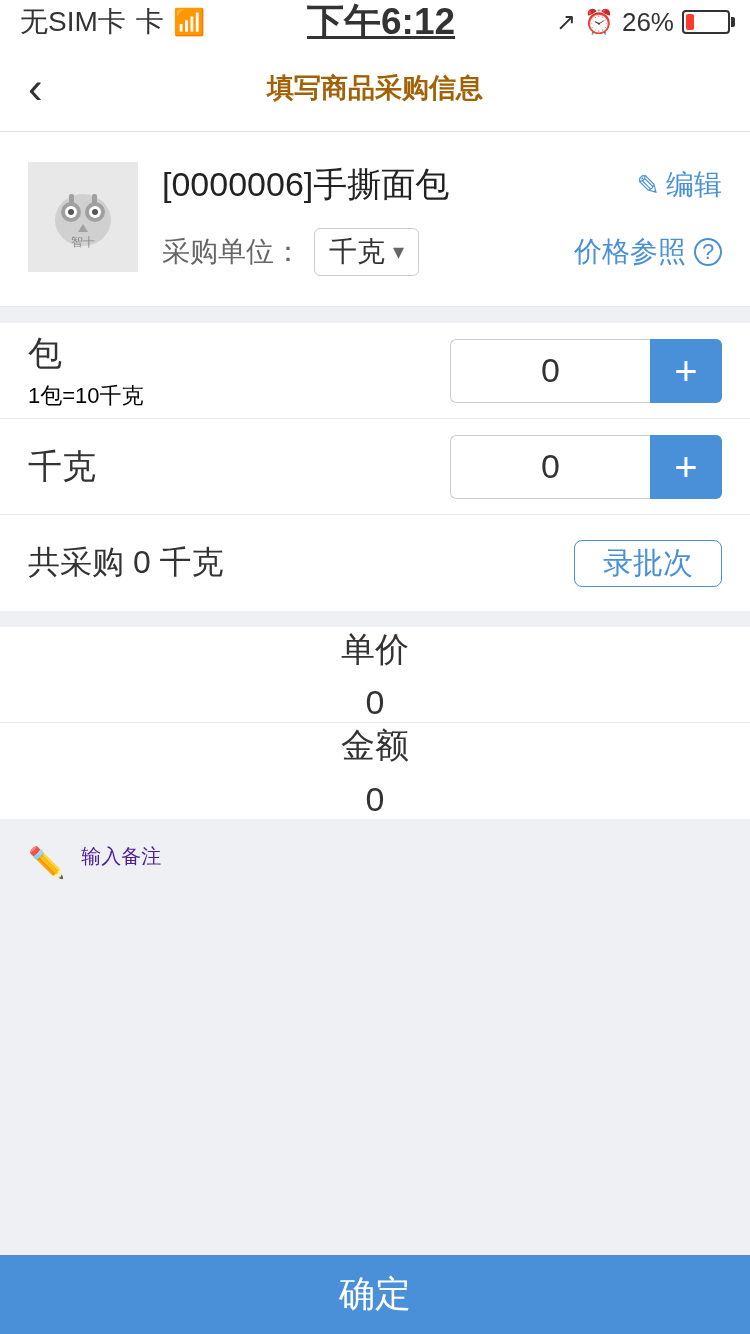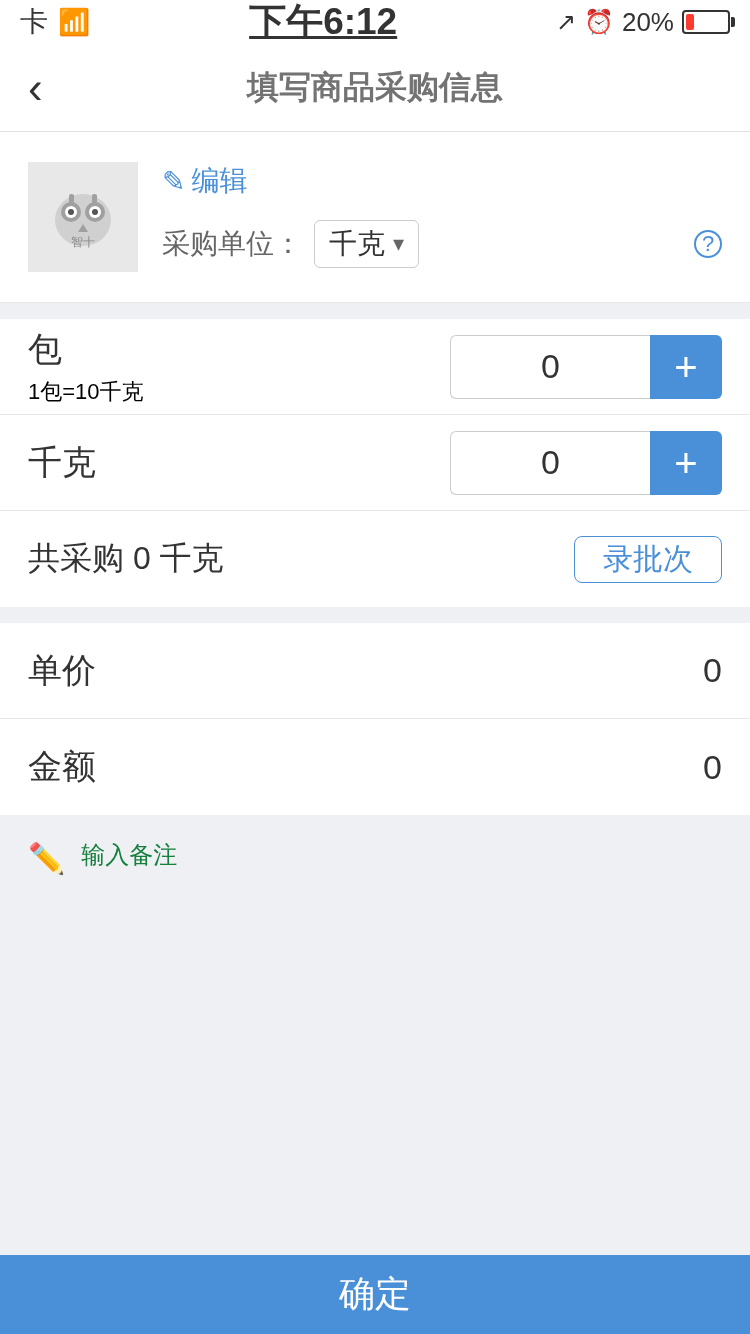--- a/index.html
+++ b/index.html
@@ -65,23 +65,23 @@
     }
     .nav-back {
       position: absolute;
       left: 28px;
       font-size: 44px;
       color: #333;
       cursor: pointer;
       line-height: 1;
     }
     .nav-title {
-      font-size: 32px;
+      font-size: 27px;
       font-weight: 600;
-      color: #737373;
+      color: #a16207;
     }
 
     
     .product-card {
       background: #fff;
       margin-top: 0;
       padding: 30px 28px;
       display: flex;
       align-items: flex-start;
       gap: 24px;
@@ -257,20 +257,21 @@
       background: #fff;
       margin-top: 0;
     }
     .info-row {
       display: flex;
       align-items: center;
       justify-content: space-between;
       padding: 0 28px;
       height: 96px;
       border-bottom: 1px solid #e8e8e8;
+      flex-direction: column;
     }
     .info-row:last-child { border-bottom: none; }
     .info-label {
       font-size: 34px;
       color: #333;
     }
     .info-value {
       font-size: 34px;
       color: #333;
     }
@@ -279,22 +280,22 @@
     .note-section {
       background: #eef0f3;
       padding: 24px 28px;
       min-height: 160px;
       display: flex;
       align-items: flex-start;
       gap: 16px;
     }
     .pencil-icon { color: #999; font-size: 30px; margin-top: 2px; }
     .note-placeholder {
-      font-size: 24px;
-      color: #15803d;
+      font-size: 20px;
+      color: #4c1d95;
     }
 
     
     .confirm-bar {
       position: fixed;
       bottom: 0;
       left: 0;
       width: 750px;
       height: 79px;
       background: #4a90d9;
@@ -314,28 +315,29 @@
     
     .content-wrapper {
       padding-bottom: 100px;
     }
   </style>
 </head>
 <body>
 
 <div class="status-bar">
   <div class="status-left">
+    <span>无SIM卡</span>
     <span>卡</span>
     <span class="wifi-icon">📶</span>
   </div>
   <div style="font-size:37px;font-weight:600;text-decoration:underline;">下午6:12</div>
   <div class="status-right">
     <span style="font-size:24px;">↗</span>
     <span style="font-size:24px;">⏰</span>
-    <span style="font-size:26px;">20%</span>
+    <span style="font-size:26px;">26%</span>
     <div class="battery-icon">
       <div class="battery-fill"></div>
     </div>
   </div>
 </div>
 
 <div class="nav-bar">
   <span class="nav-back">‹</span>
   <span class="nav-title">填写商品采购信息</span>
 </div>
@@ -353,34 +355,36 @@
         <circle cx="28" cy="30" r="3" fill="#555"></circle>
         <circle cx="52" cy="30" r="3" fill="#555"></circle>
         <polygon points="40,42 35,50 45,50" fill="#a0a0a0"></polygon>
         <rect x="26" y="12" width="5" height="10" rx="2" fill="#a0a0a0"></rect>
         <rect x="49" y="12" width="5" height="10" rx="2" fill="#a0a0a0"></rect>
         <text x="40" y="64" text-anchor="middle" font-size="12" fill="#888">智十</text>
       </svg>
     </div>
     <div class="product-info">
       <div class="product-name-row">
+        <span class="product-name">[0000006]手撕面包</span>
         <span class="edit-link">
           <span>✎</span>
           <span>编辑</span>
         </span>
       </div>
       <div class="unit-row">
         <div style="display:flex;align-items:center;">
           <span class="unit-label">采购单位：</span>
           <div class="unit-select">
             <span>千克</span>
             <span class="arrow">▾</span>
           </div>
         </div>
         <span class="price-ref">
+          <span>价格参照</span>
           <span class="help-circle">?</span>
         </span>
       </div>
     </div>
   </div>
 
   <div class="divider"></div>
 
   <div class="input-section">
 

